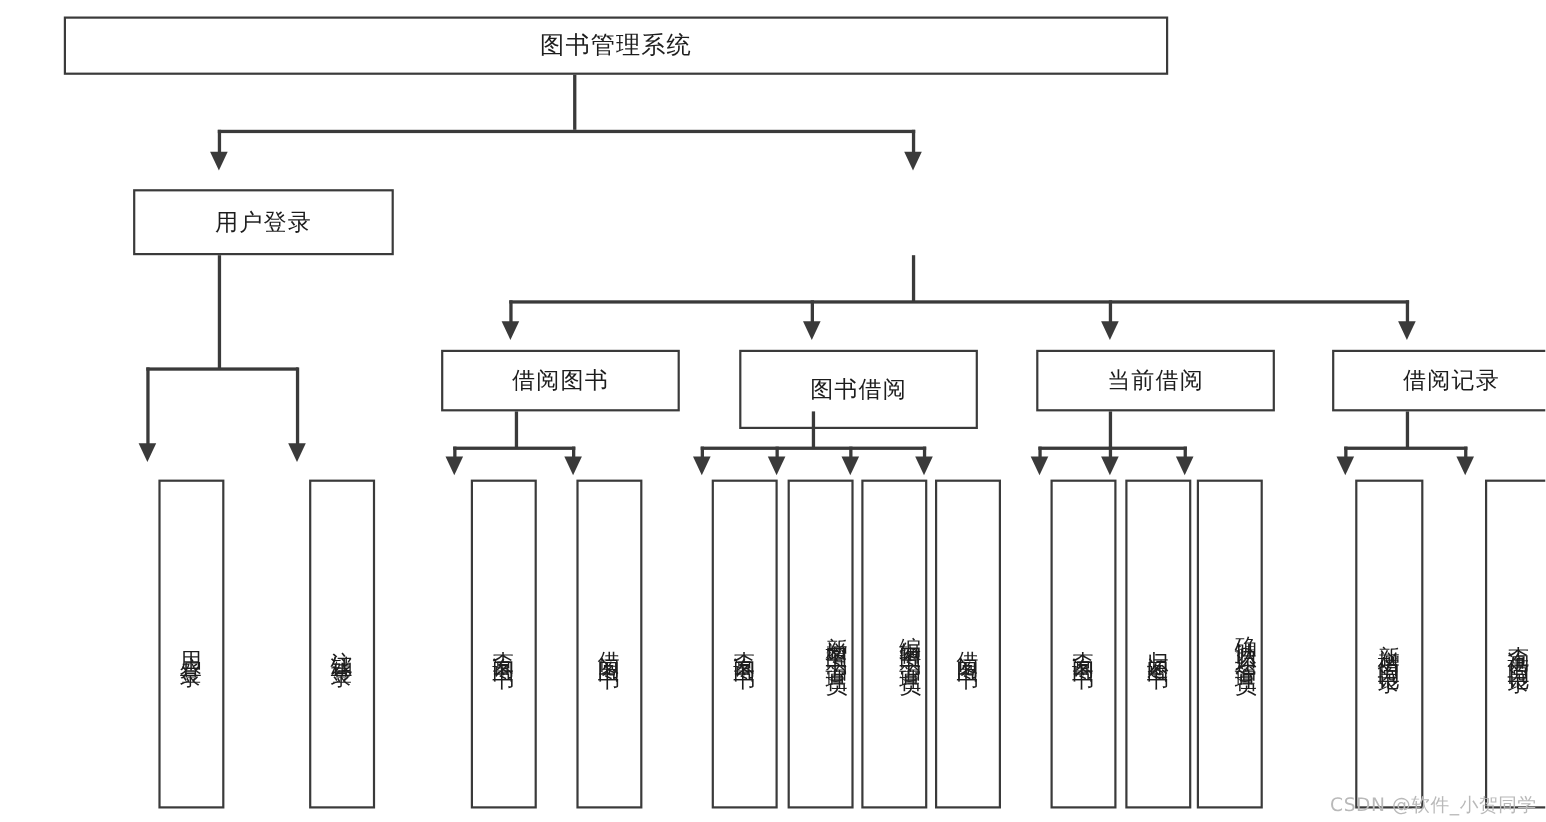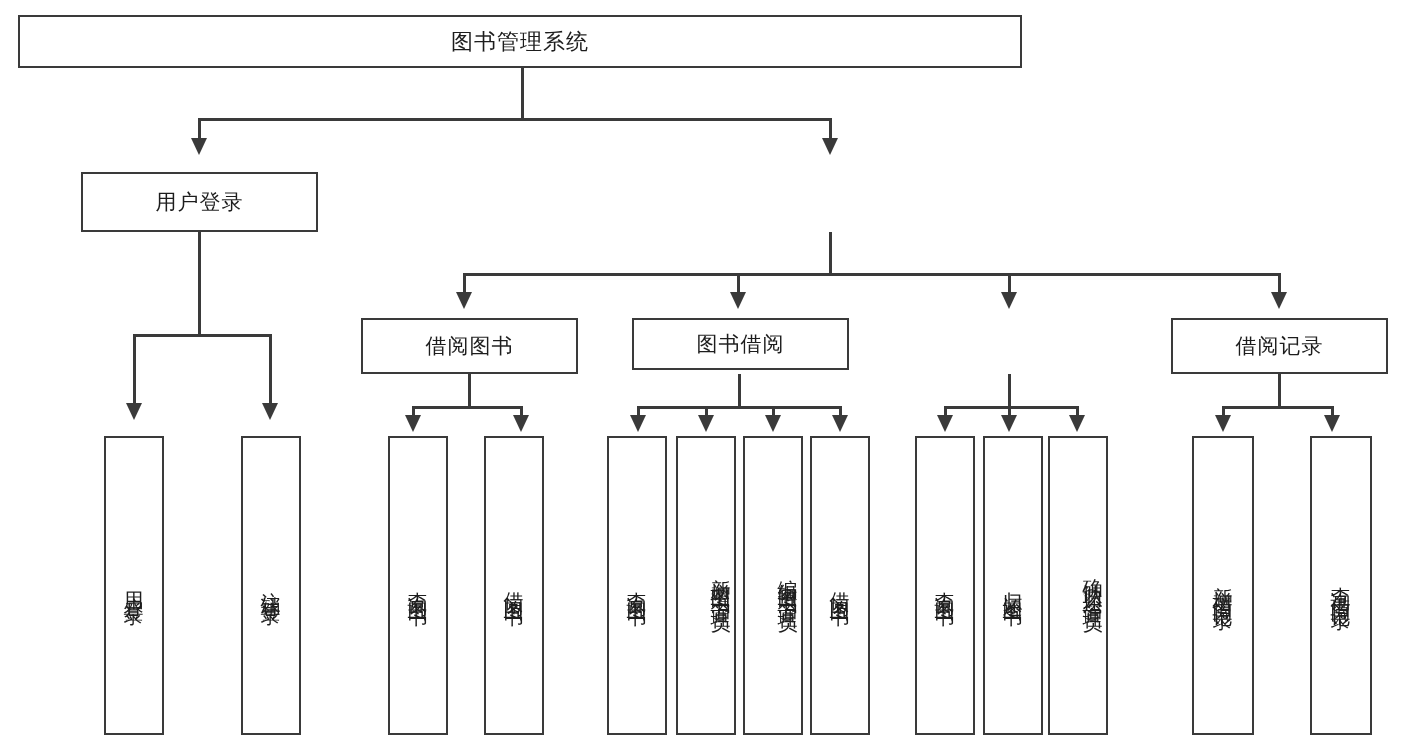--- a/index.html
+++ b/index.html
@@ -20,20 +20,21 @@
     position:absolute;
     box-sizing:border-box;
     border:2.5px solid #3a3a3a;
     background:#ffffff;
     display:flex;
     align-items:center;
     justify-content:center;
     text-align:center;
     color:#1d1d1d;
     letter-spacing:1px;
+    margin-left:40px;
   }
   .node.h{            
     font-size:21px;
     line-height:1.25;
     padding:2px 6px;
   }
   .node.v{            
     writing-mode:vertical-rl;
     text-orientation:upright;
     font-size:20px;
@@ -102,21 +103,22 @@
   <div class="seg vline" style="left:463px;top:273px;height:22px;"></div>
   <div class="arrow" style="left:456px;top:292px;"></div>
   <div class="seg vline" style="left:737px;top:273px;height:22px;"></div>
   <div class="arrow" style="left:730px;top:292px;"></div>
   <div class="seg vline" style="left:1008px;top:273px;height:22px;"></div>
   <div class="arrow" style="left:1001px;top:292px;"></div>
   <div class="seg vline" style="left:1278px;top:273px;height:22px;"></div>
   <div class="arrow" style="left:1271px;top:292px;"></div>
 
   <div class="node h" style="left:361px;top:318px;width:217px;height:56px;">借阅图书</div>
-  <div class="node h" style="left:632px;top:318px;width:217px;height:52px;">图书借阅</div>
+  <div class="node h" style="left:632px;top:318px;width:217px;height:72px;">图书借阅</div>
+  <div class="node h" style="left:902px;top:318px;width:217px;height:56px;">当前借阅</div>
   <div class="node h" style="left:1171px;top:318px;width:217px;height:56px;">借阅记录</div>
 
   <div class="seg vline" style="left:468px;top:374px;height:34px;"></div>
   <div class="seg hline" style="left:412px;top:406px;width:111px;"></div>
   <div class="seg vline" style="left:412px;top:406px;height:12px;"></div>
   <div class="arrow" style="left:405px;top:415px;"></div>
   <div class="seg vline" style="left:520px;top:406px;height:12px;"></div>
   <div class="arrow" style="left:513px;top:415px;"></div>
 
   <div class="seg vline" style="left:738px;top:374px;height:34px;"></div>
@@ -157,14 +159,15 @@
   <div class="node v" style="left:743px;top:436px;width:60px;height:299px;">编辑图书（管理员）</div>
   <div class="node v mid" style="left:810px;top:436px;width:60px;height:299px;">借阅图书</div>
 
   <div class="node v mid" style="left:915px;top:436px;width:60px;height:299px;">查询图书</div>
   <div class="node v mid" style="left:983px;top:436px;width:60px;height:299px;">归还图书</div>
   <div class="node v" style="left:1048px;top:436px;width:60px;height:299px;">确认归还（管理员）</div>
 
   <div class="node v mid" style="left:1192px;top:436px;width:62px;height:299px;">新增借阅记录</div>
   <div class="node v mid" style="left:1310px;top:436px;width:62px;height:299px;">查询借阅记录</div>
 
+  <div id="watermark">CSDN @软件_小贺同学</div>
 
 </div>
 
 </body></html>

